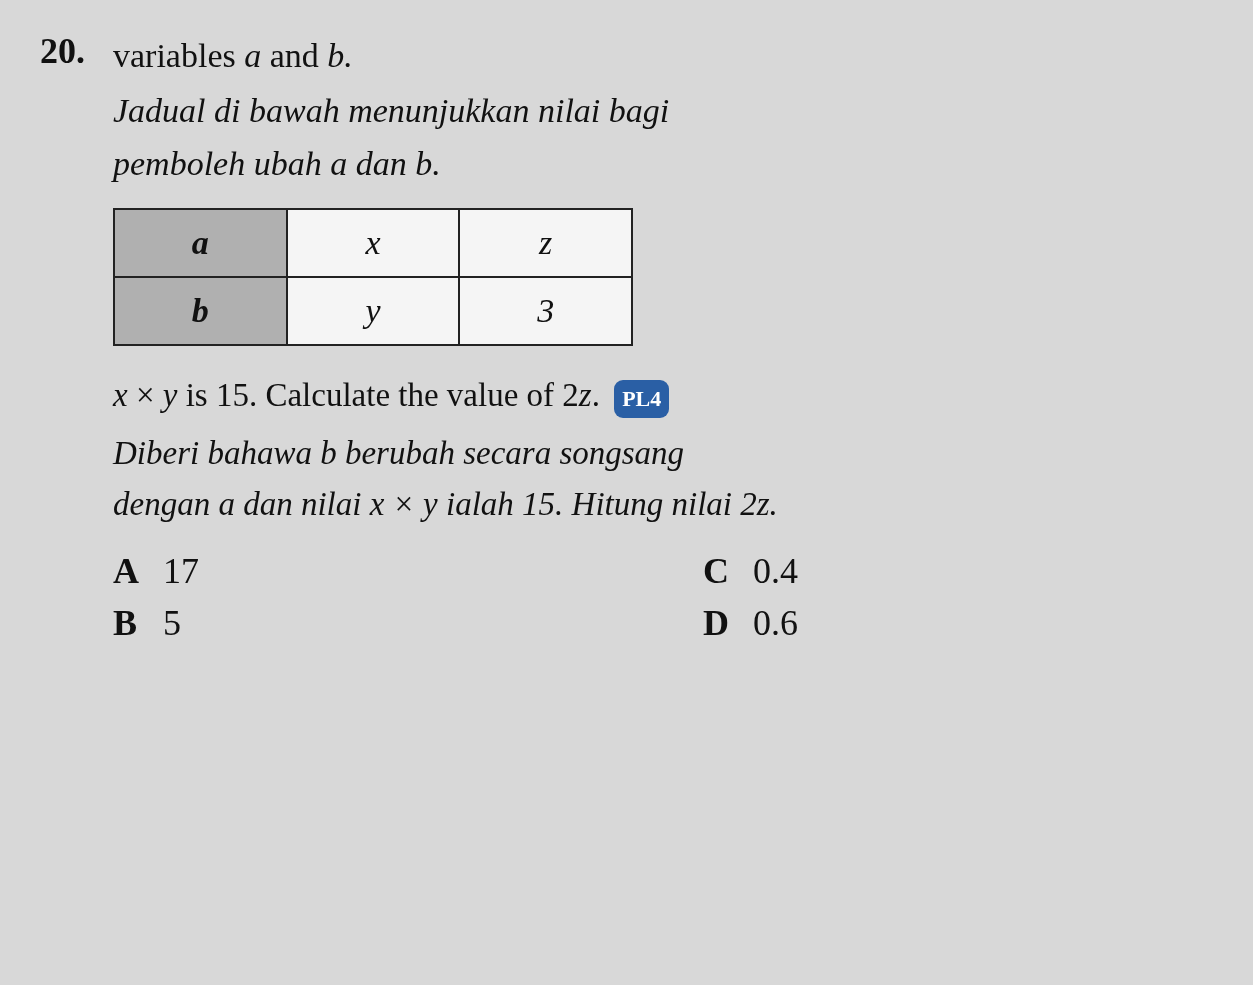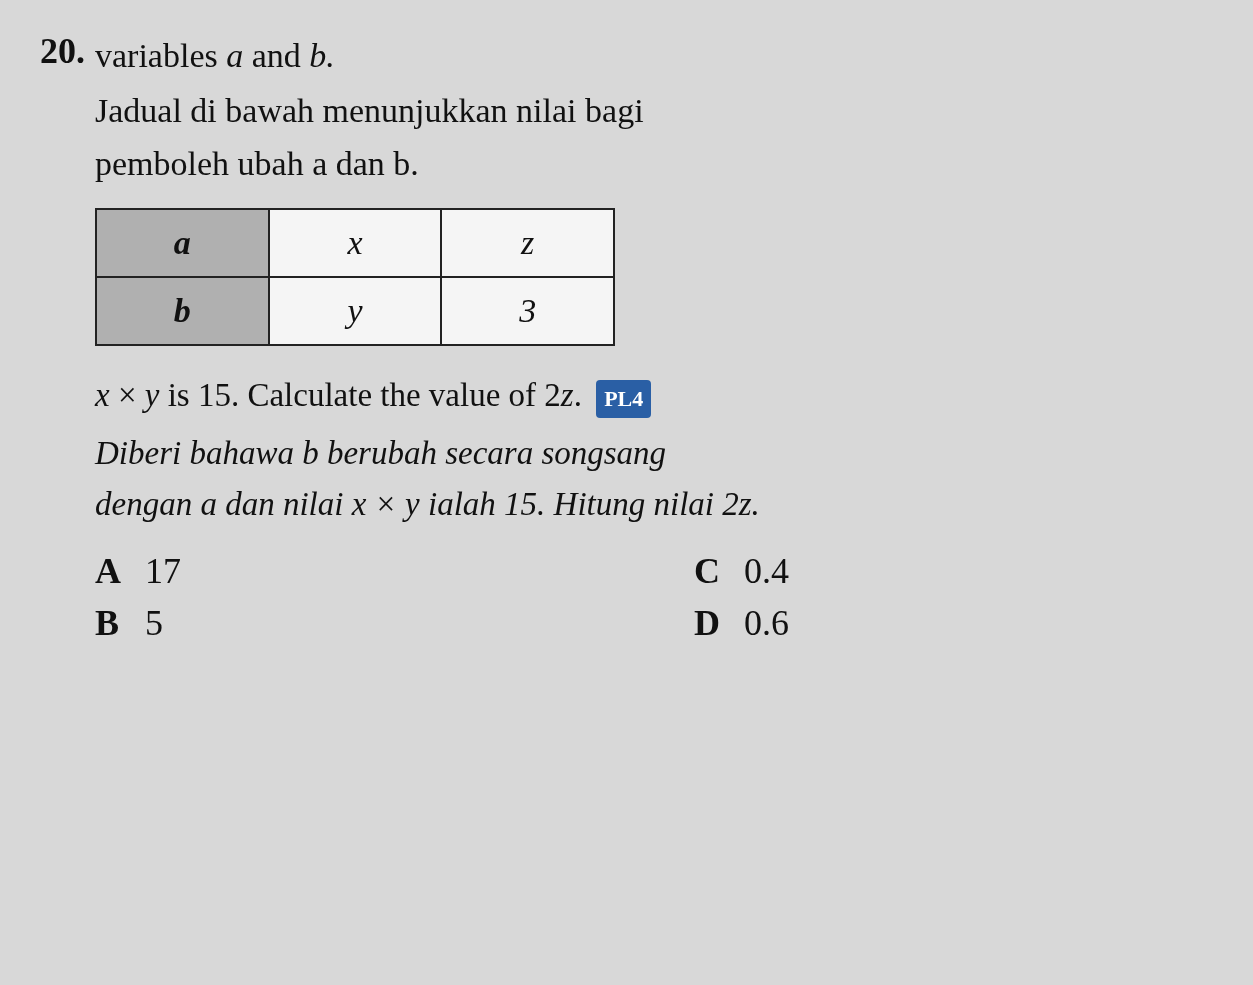--- a/index.html
+++ b/index.html
@@ -21,20 +21,21 @@
       padding: 30px 40px;
       overflow: hidden;
     }
 
     .page-content {
       width: 100%;
     }
 
     .question-header {
       display: flex;
+      gap: 18px;
       align-items: flex-start;
       margin-bottom: 6px;
     }
 
     .question-number {
       font-size: 36px;
       font-weight: bold;
       min-width: 55px;
     }
 
@@ -43,20 +44,21 @@
     }
 
     .english-text {
       font-size: 34px;
       line-height: 1.5;
       margin-bottom: 4px;
     }
 
     .malay-text {
       font-size: 34px;
+      font-style: italic;
       line-height: 1.55;
       margin-bottom: 18px;
     }
 
     .table-wrapper {
       margin: 18px 0 24px 0;
       display: flex;
       justify-content: flex-start;
     }
 
@@ -91,21 +93,21 @@
     }
 
     .pl4-badge {
       display: inline-block;
       background-color: #2a5fa5;
       color: white;
       font-size: 22px;
       font-weight: bold;
       font-style: normal;
       padding: 2px 8px;
-      border-radius: 4px;
+      border-radius: 9px;
       vertical-align: middle;
       margin-left: 6px;
     }
 
     .malay-given {
       font-style: italic;
       font-size: 33px;
       line-height: 1.55;
       margin-bottom: 20px;
     }

